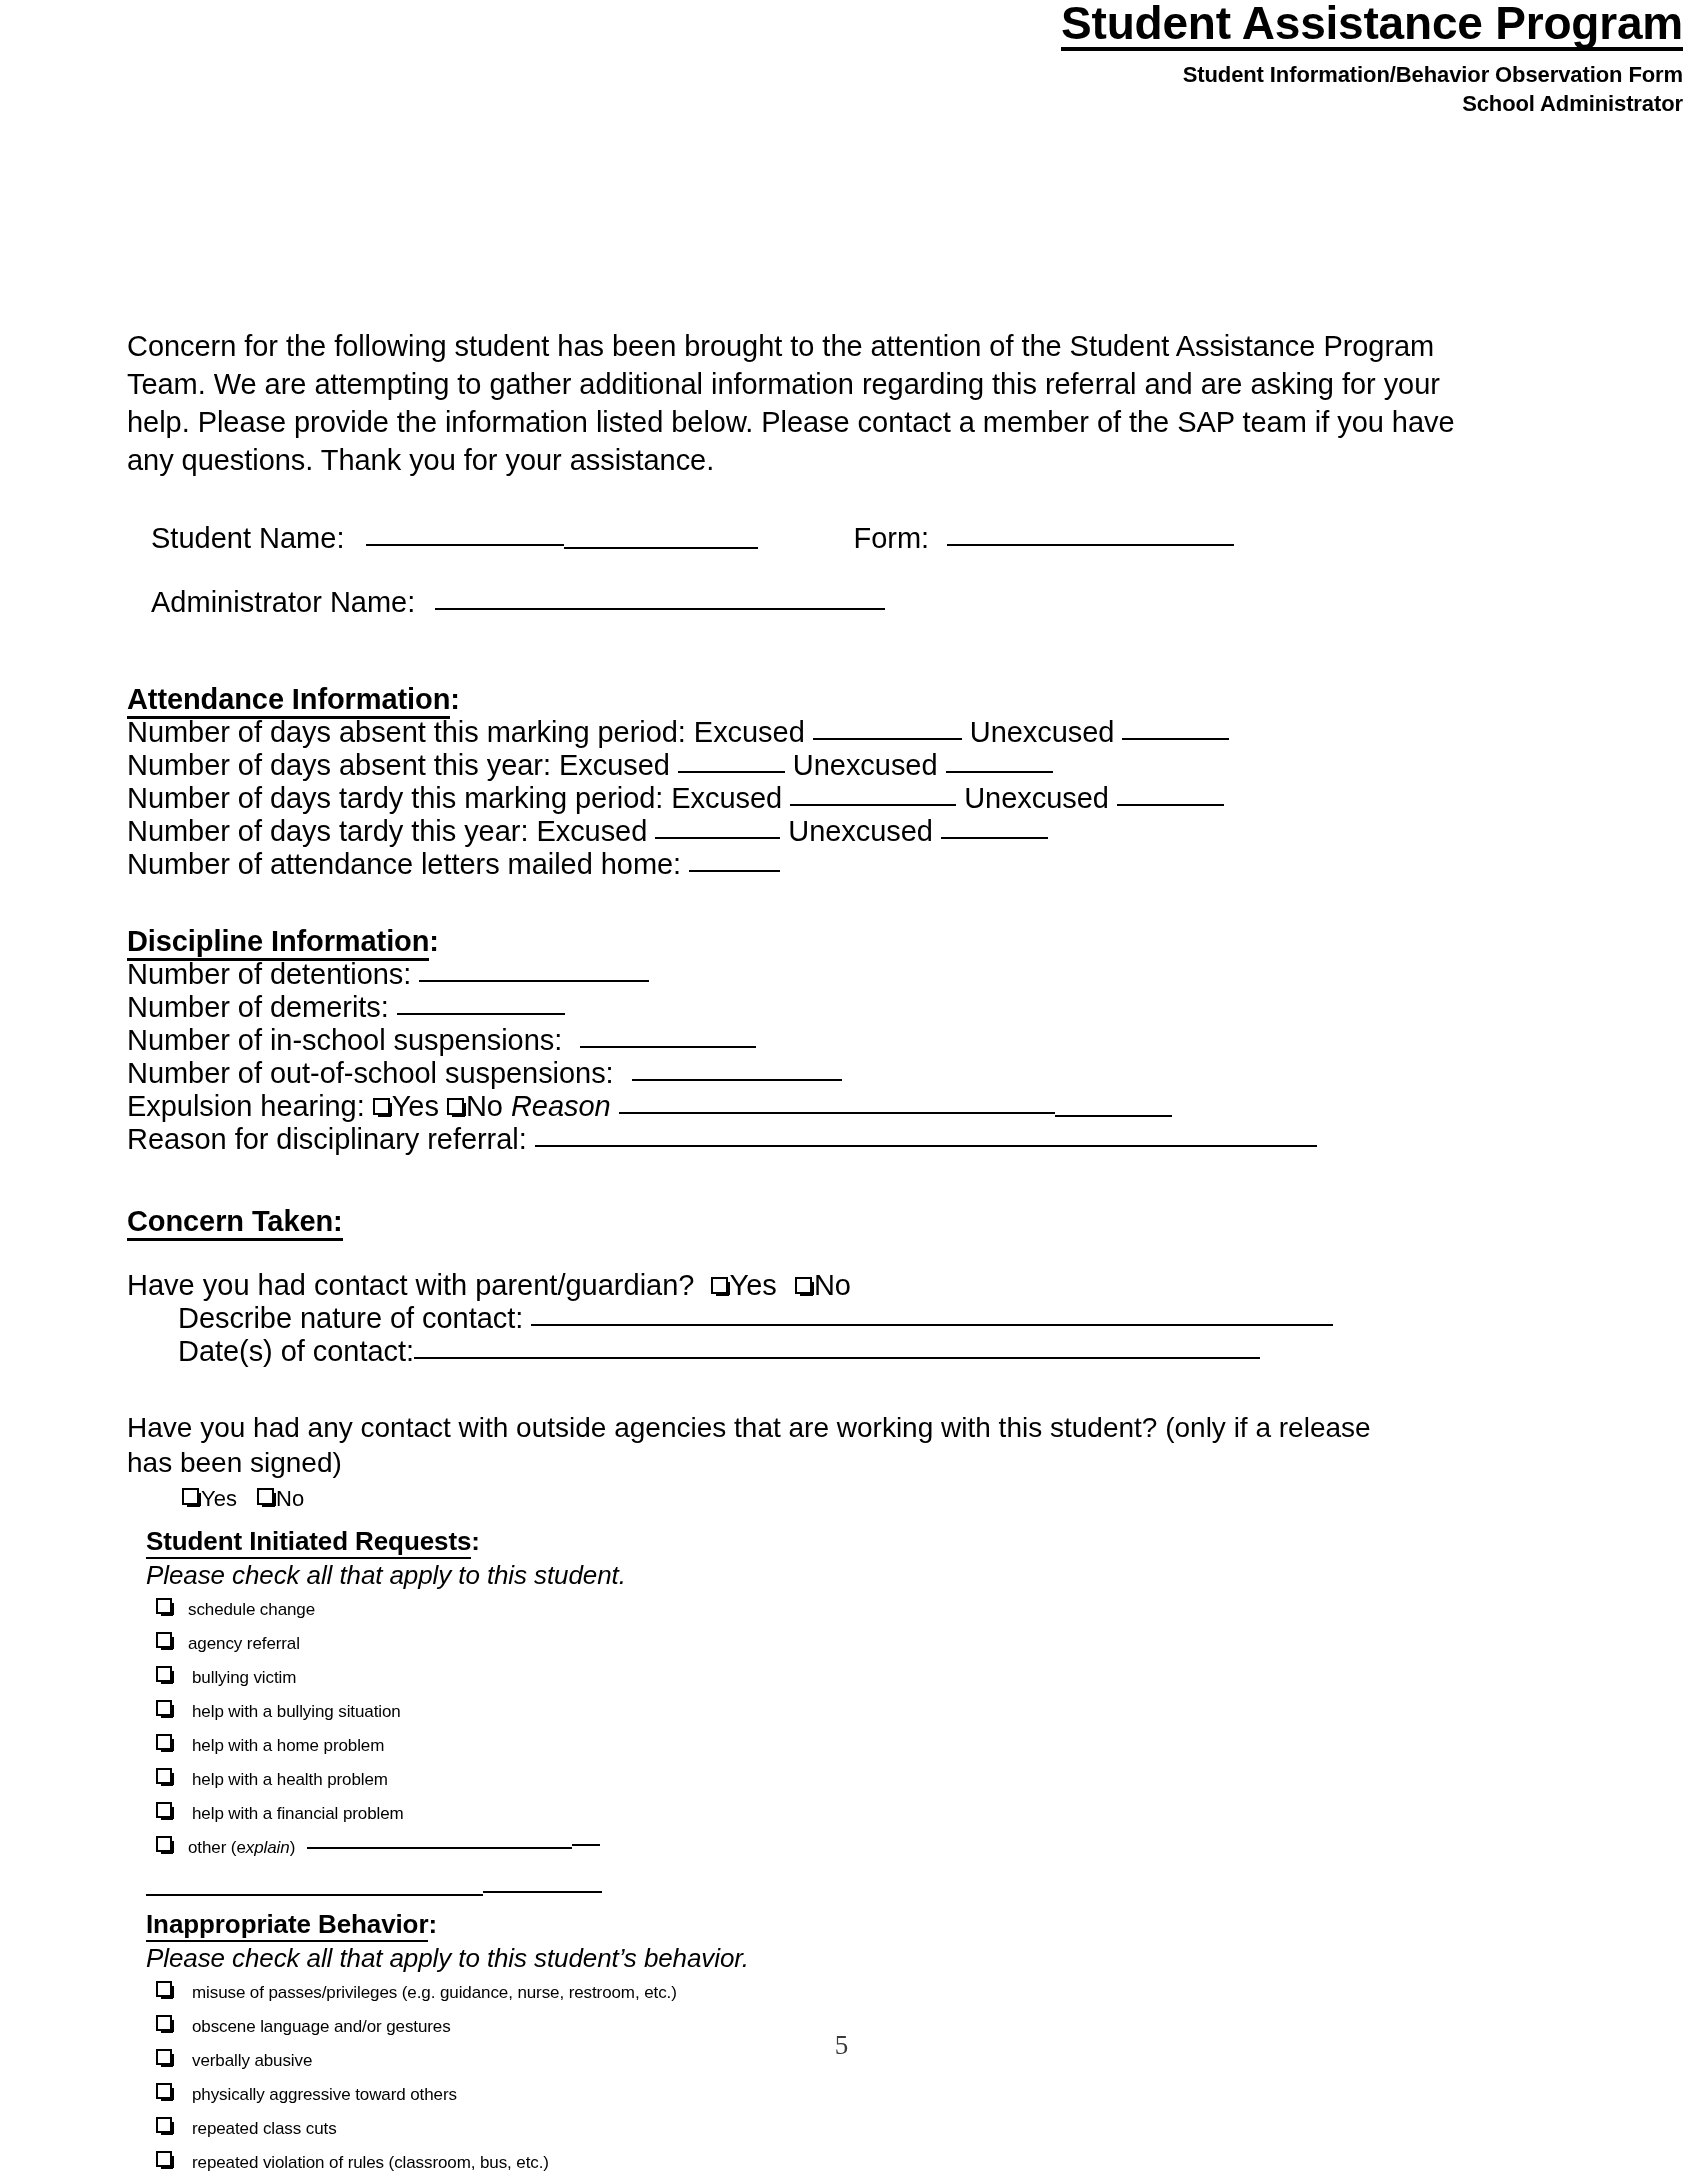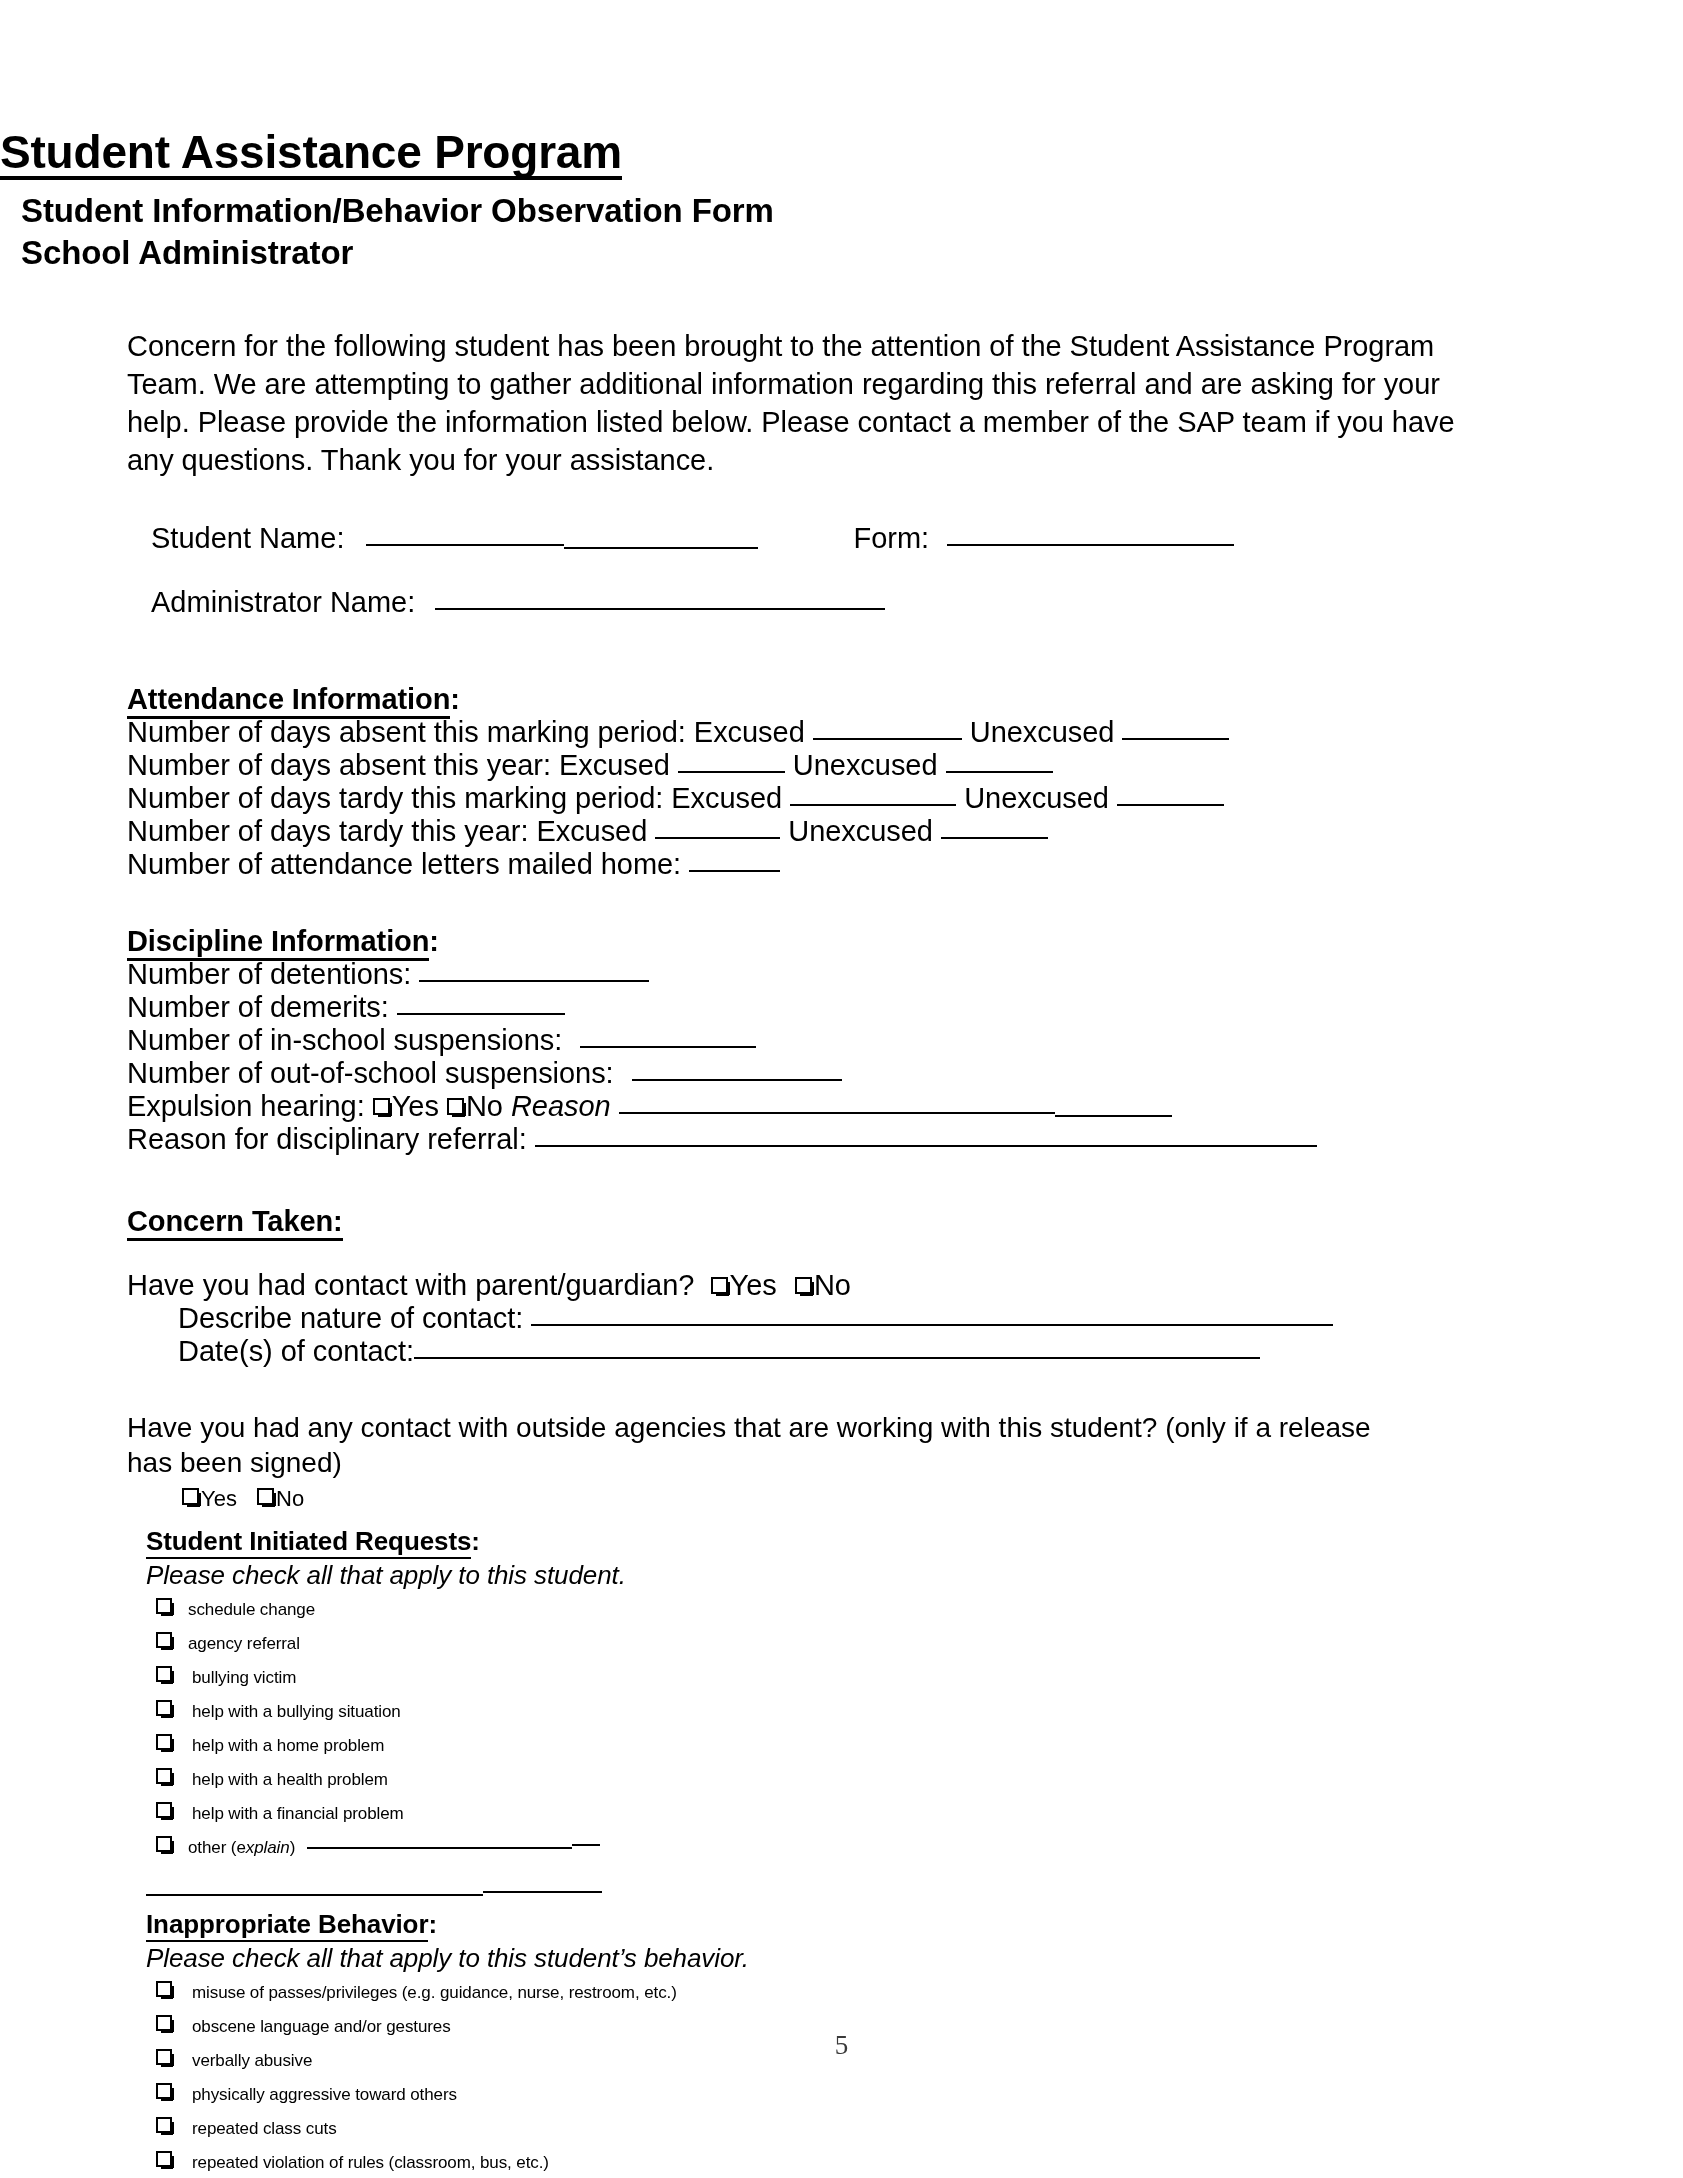--- a/index.html
+++ b/index.html
@@ -23,34 +23,33 @@
     background: #ffffff;
     overflow: hidden;
   }
   
   .narrow {
     font-family: "Liberation Sans Narrow", "Liberation Sans", sans-serif;
     transform-origin: left top;
   }
   
   .titles {
-    text-align: left;
-    padding-top: 129px;
+    text-align: right;
   }
   .title-main {
     font-size: 46px;
     font-weight: bold;
     line-height: 1.0;
     display: inline-block;
     border-bottom: 4px solid #000;
     padding-bottom: 1px;
     letter-spacing: -0.2px;
   }
   .title-sub1, .title-sub2 {
-    font-size: 33px;
+    font-size: 22px;
     font-weight: bold;
     line-height: 1.22;
     letter-spacing: -0.1px;
     margin-left: 21px;
   }
   .title-sub1 { margin-top: 11px; }
   .title-sub2 { margin-top: 2px; }
 
   
   .body-wrap {

